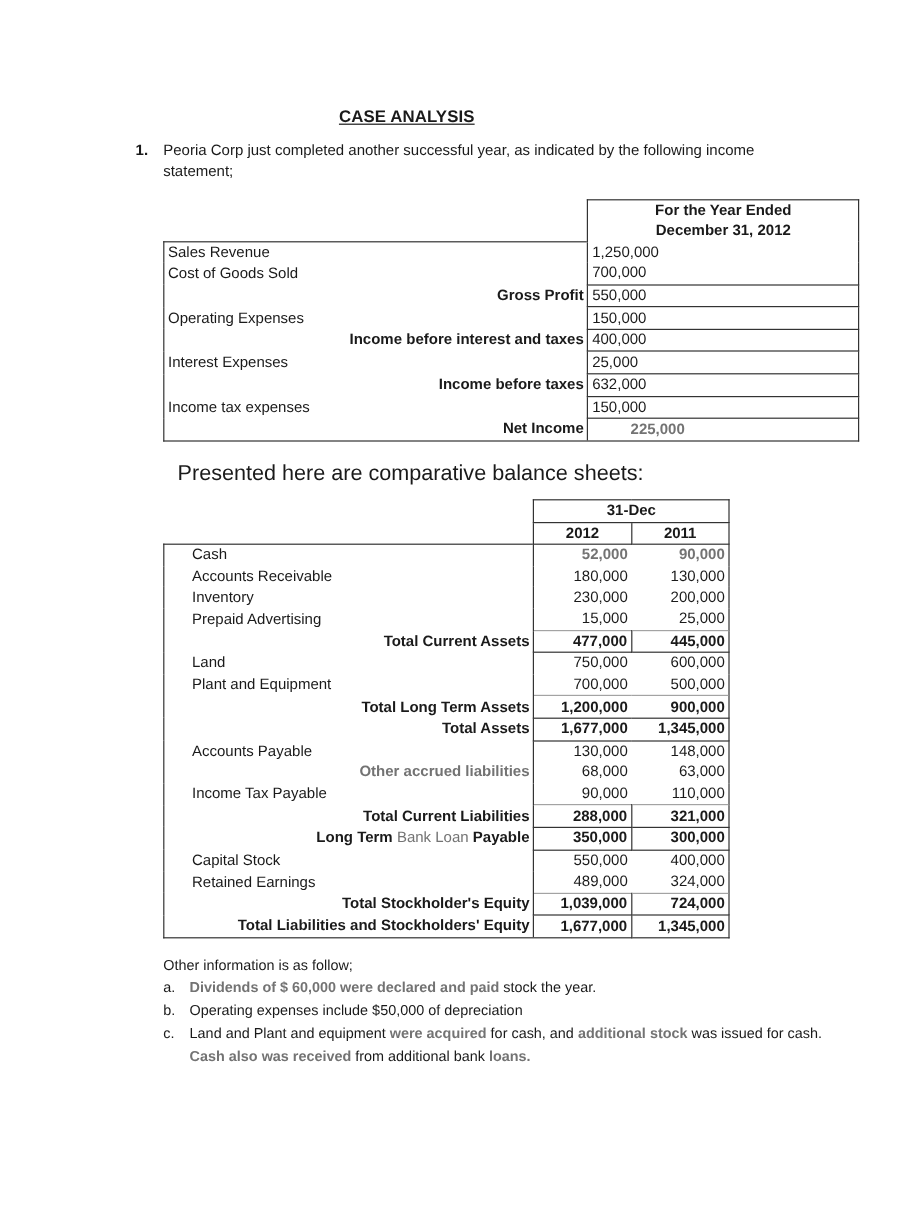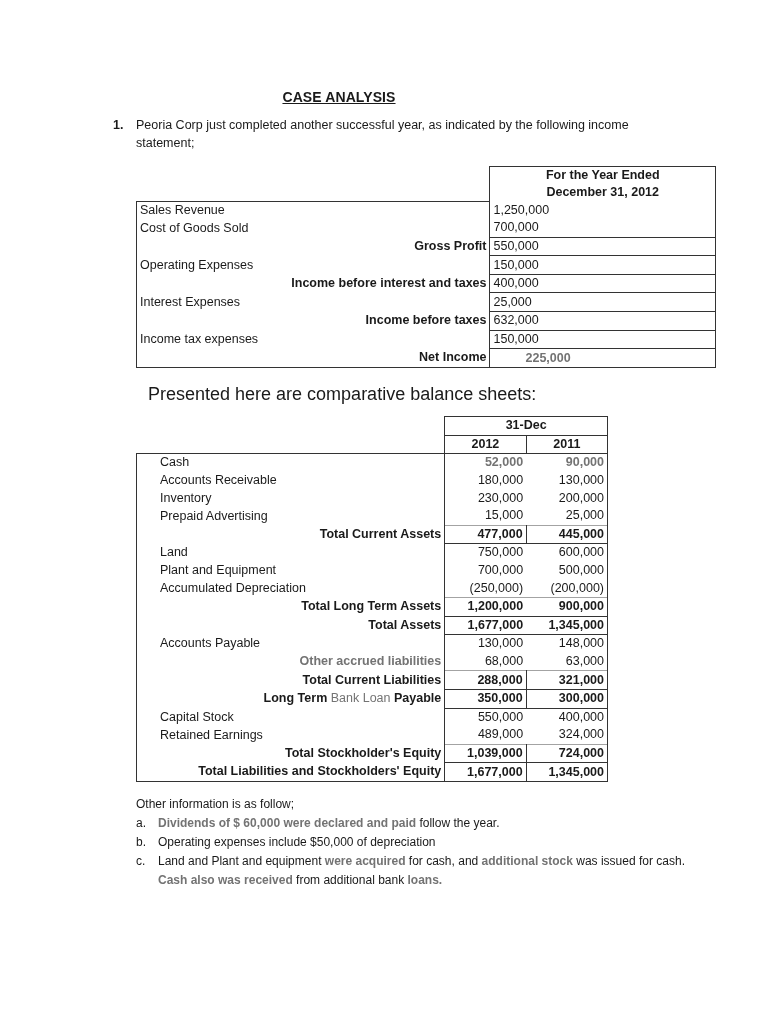--- a/index.html
+++ b/index.html
@@ -150,45 +150,45 @@
   <tr>
     <td class="lbl">Land</td>
     <td class="v1">750,000</td>
     <td class="v2">600,000</td>
   </tr>
   <tr>
     <td class="lbl">Plant and Equipment</td>
     <td class="v1">700,000</td>
     <td class="v2">500,000</td>
   </tr>
-  <tr>
-    <td class="lbl">Accumulated Depreciation</td>
-    <td class="v1">(250,000)</td>
-    <td class="v2">(200,000)</td>
-  </tr>
   <tr class="tot">
     <td class="lbl b">Total Long Term Assets</td>
     <td class="v1 b">1,200,000</td>
     <td class="v2 b">900,000</td>
   </tr>
   <tr class="tot">
     <td class="lbl b">Total Assets</td>
     <td class="v1 b">1,677,000</td>
     <td class="v2 b">1,345,000</td>
   </tr>
   <tr>
     <td class="lbl">Accounts Payable</td>
     <td class="v1">130,000</td>
     <td class="v2">148,000</td>
   </tr>
   <tr>
     <td class="lbl b red">Other accrued liabilities</td>
     <td class="v1">68,000</td>
     <td class="v2">63,000</td>
   </tr>
+  <tr>
+    <td class="lbl">Income Tax Payable</td>
+    <td class="v1">90,000</td>
+    <td class="v2">110,000</td>
+  </tr>
   <tr class="tot div">
     <td class="lbl b">Total Current Liabilities</td>
     <td class="v1 b">288,000</td>
     <td class="v2 b">321,000</td>
   </tr>
   <tr class="tot div">
     <td class="lbl b"><span>Long Term </span><span class="red" style="font-weight:normal;">Bank Loan</span><span> Payable</span></td>
     <td class="v1 b">350,000</td>
     <td class="v2 b">300,000</td>
   </tr>
@@ -212,21 +212,21 @@
     <td class="v1 b">1,677,000</td>
     <td class="v2 b">1,345,000</td>
   </tr>
 </tbody>
   </table>
 
 <div class="other">
   <div>Other information is as follow;</div>
   <div class="item">
     <span class="mark">a.</span>
-    <span class="b red">Dividends of $ 60,000 were declared and paid</span><span> follow the year.</span>
+    <span class="b red">Dividends of $ 60,000 were declared and paid</span><span> stock the year.</span>
   </div>
   <div class="item">
     <span class="mark">b.</span>
     <span>Operating expenses include $50,000 of depreciation</span>
   </div>
   <div class="item">
     <span class="mark">c.</span>
     <span>Land and Plant and equipment </span><span class="b red">were acquired</span><span> for cash, and </span><span class="b red">additional stock</span><span> was issued for cash. </span><span class="b red">Cash also was received</span><span> from additional bank </span><span class="b red">loans.</span>
   </div>
 </div>

